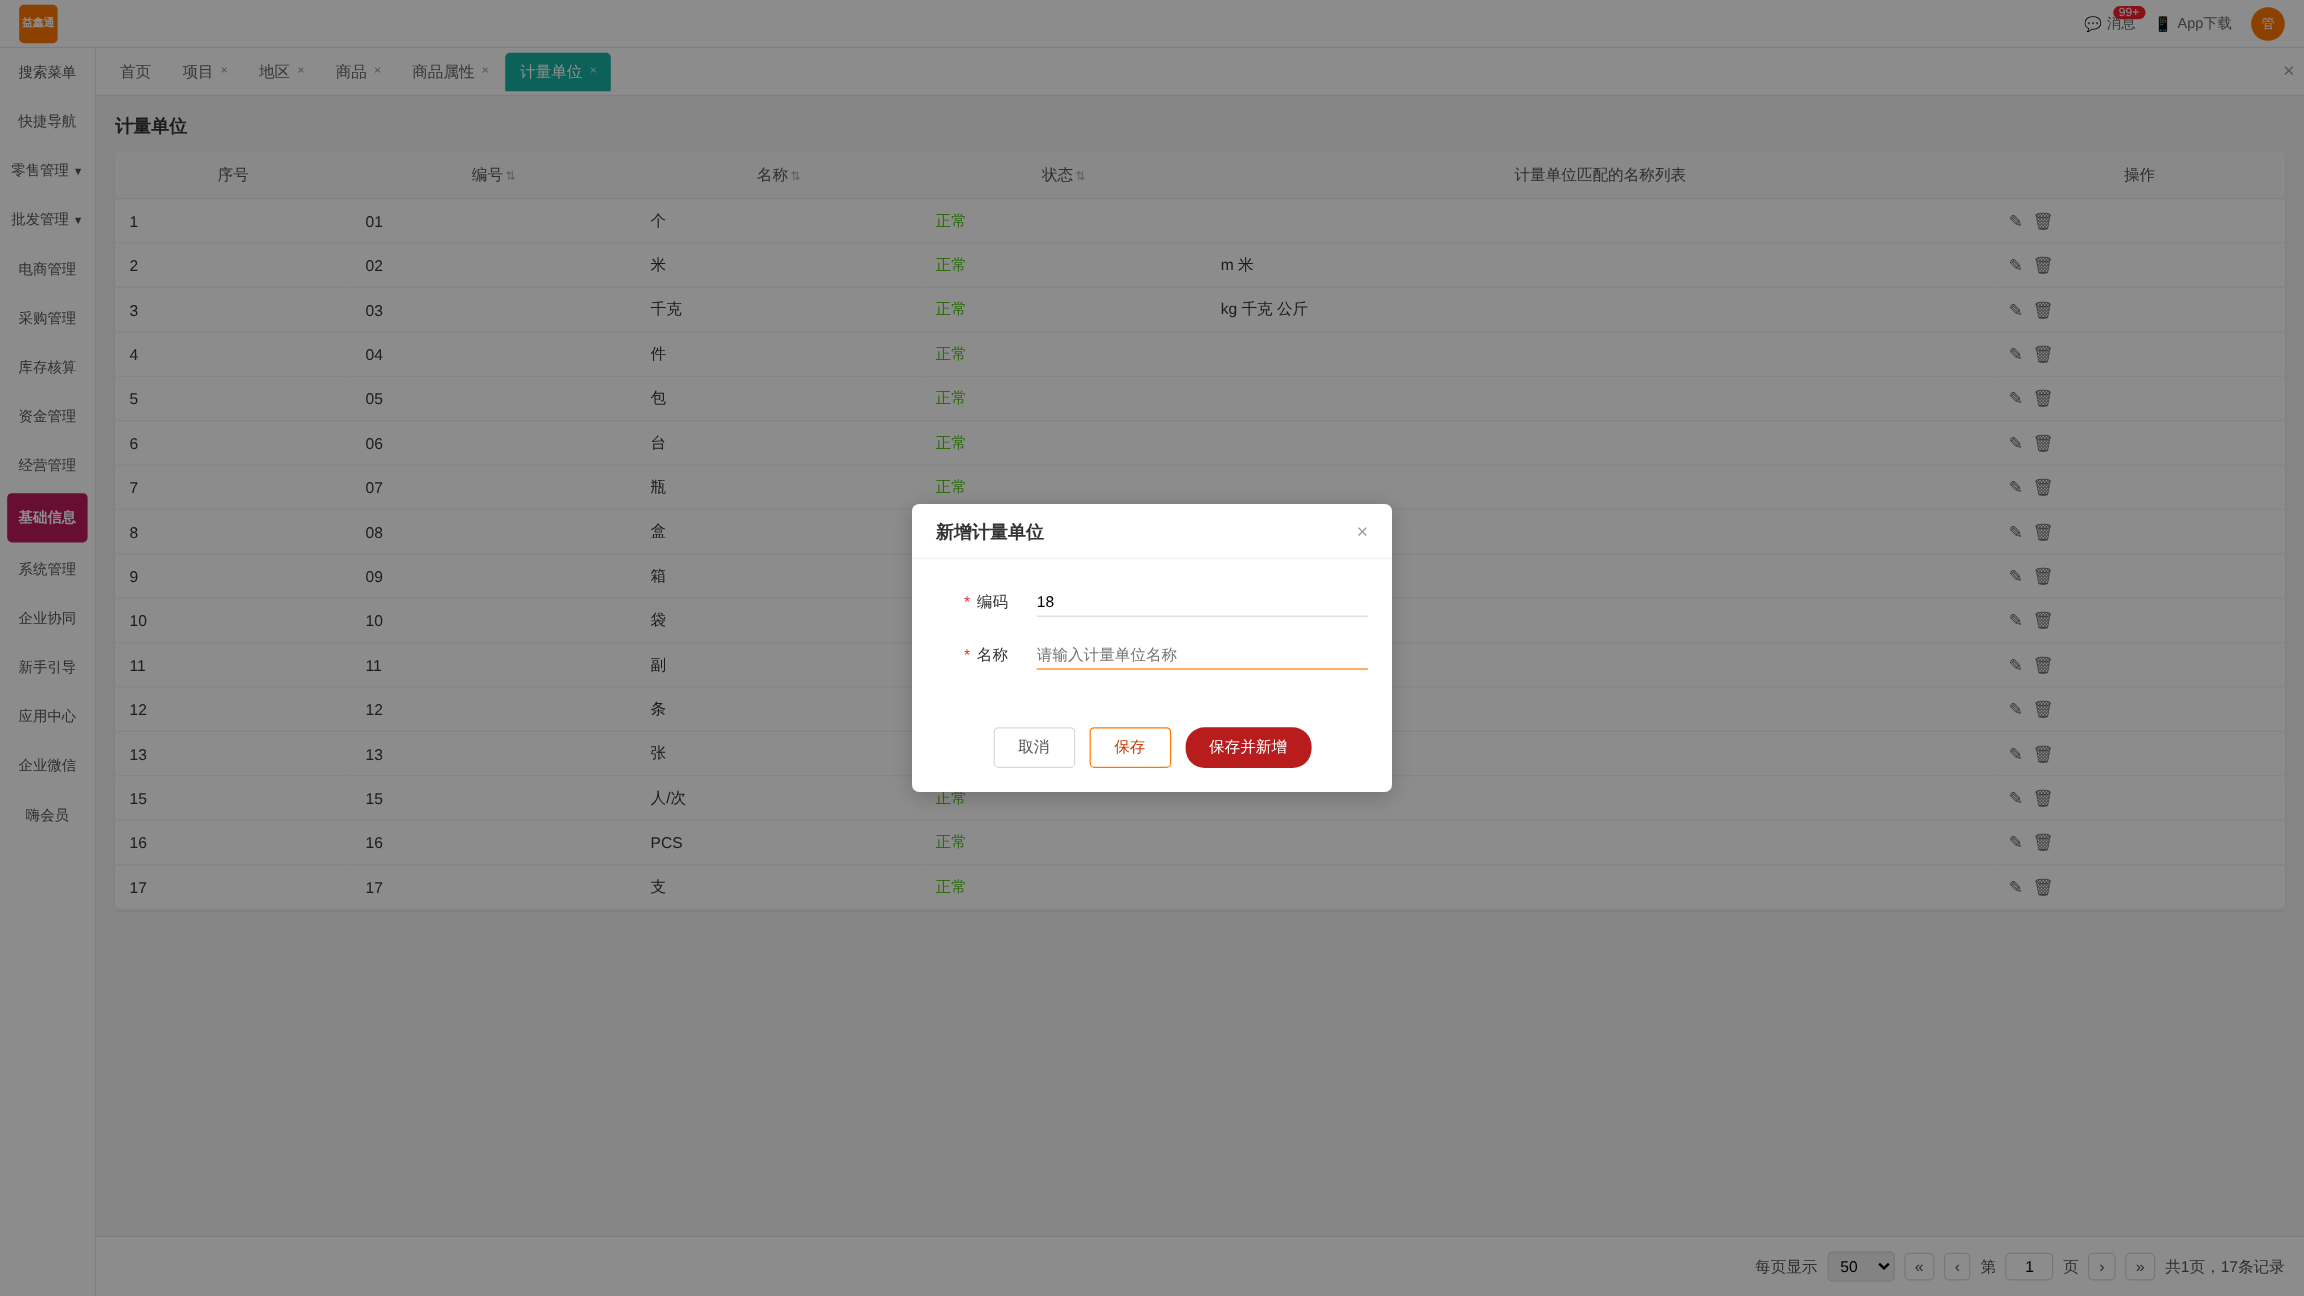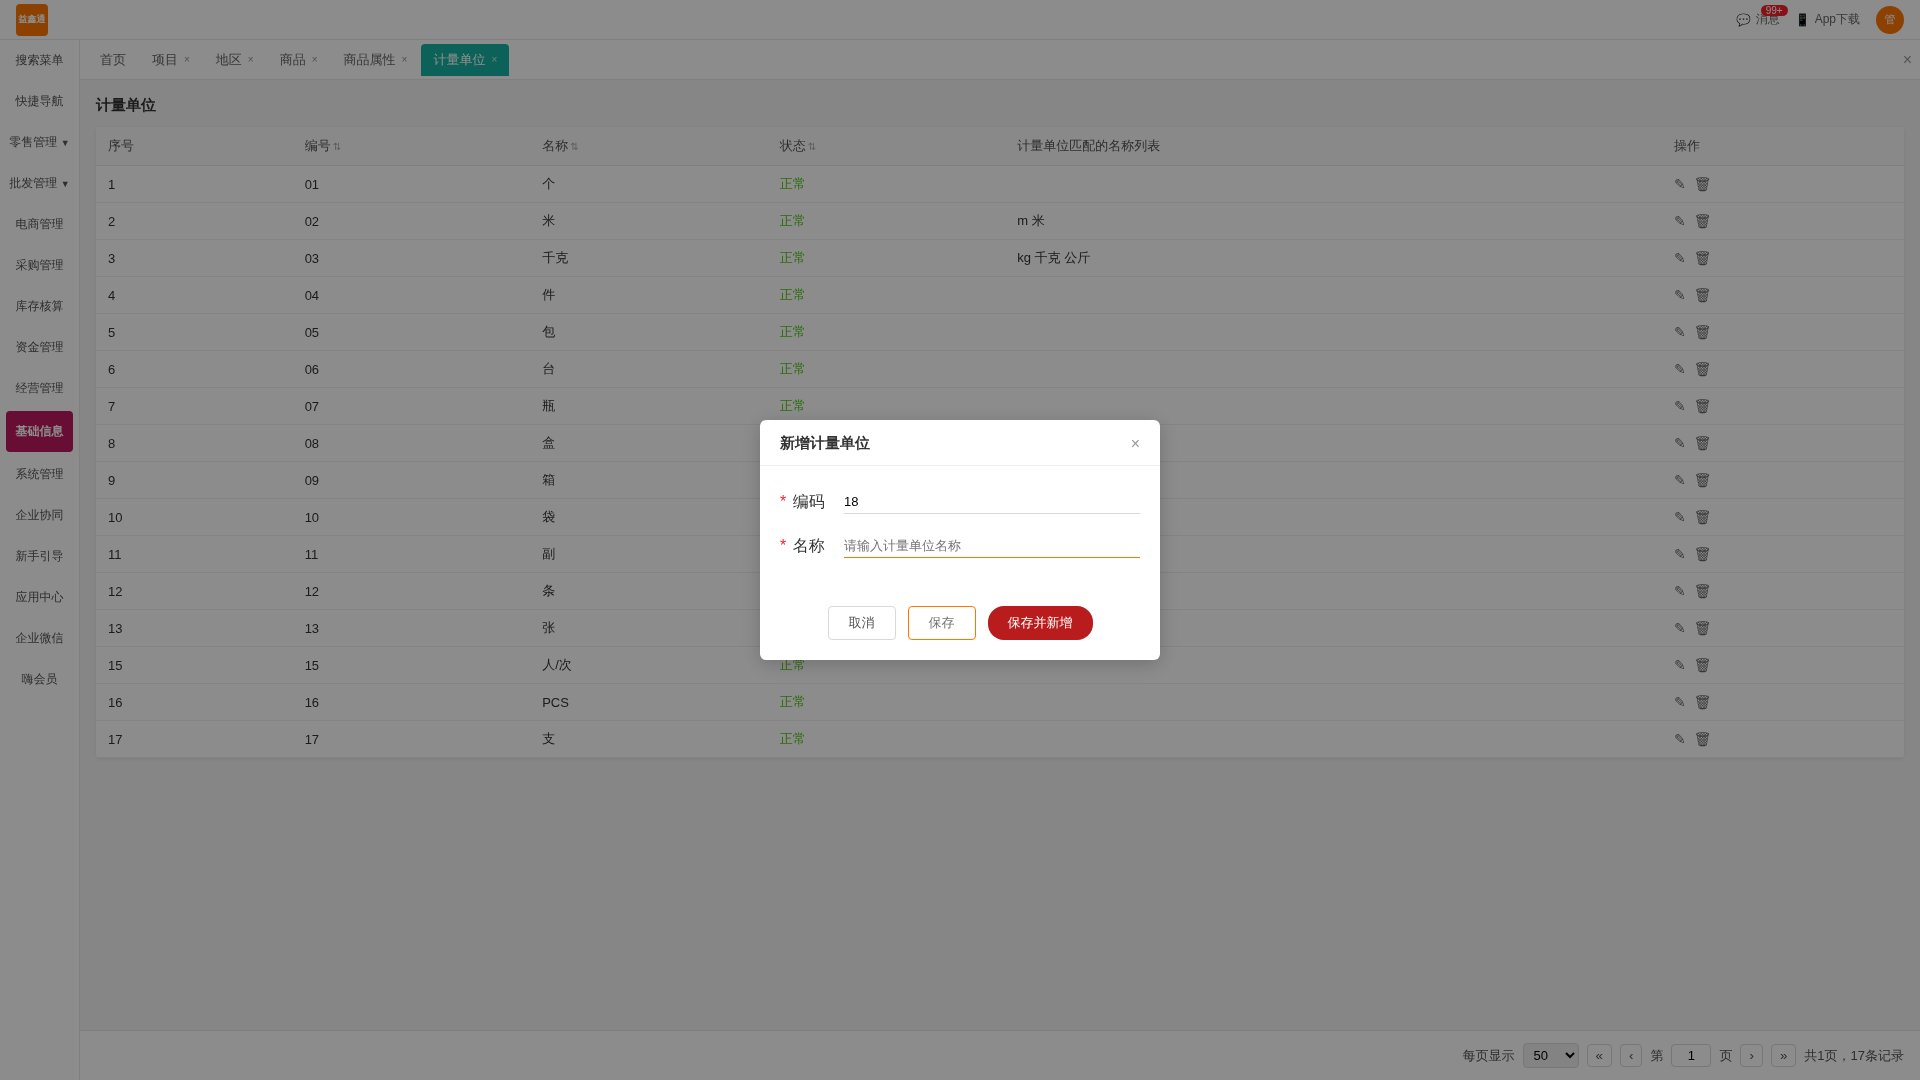--- a/index.html
+++ b/index.html
@@ -37,48 +37,48 @@
     
     .page-content { flex: 1; padding: 16px; background: #f5f5f5; overflow: auto; }
     .page-title { font-size: 15px; font-weight: bold; color: #333; margin-bottom: 12px; }
 
     
     .table-toolbar { display: flex; justify-content: flex-end; margin-bottom: 12px; }
     .btn-add { background: #ff7700; color: #fff; border: none; padding: 7px 14px; border-radius: 4px; cursor: pointer; font-size: 13px; }
 
     
     .data-table { width: 100%; background: #fff; border-collapse: collapse; border-radius: 4px; overflow: hidden; box-shadow: 0 1px 4px rgba(0,0,0,0.08); }
-    .data-table th { background: #f9f9f9; padding: 10px 12px; text-align: left; font-weight: 500; color: #555; font-size: 13px; border-bottom: 1px solid #e8e8e8; white-space: nowrap; }
+    .data-table th { background: #f9f9f9; padding: 10px 12px; text-align: center; font-weight: 500; color: #555; font-size: 13px; border-bottom: 1px solid #e8e8e8; white-space: nowrap; }
     .data-table td { padding: 9px 12px; border-bottom: 1px solid #f0f0f0; color: #333; font-size: 13px; }
     .sort-icon { color: #aaa; font-size: 10px; margin-left: 2px; }
     .status-normal { color: #52c41a; }
     .action-btns { display: flex; gap: 8px; }
     .action-btn { color: #666; cursor: pointer; font-size: 14px; }
 
     
     .pagination { display: flex; align-items: center; justify-content: flex-end; padding: 12px 16px; background: #fff; border-top: 1px solid #e8e8e8; gap: 8px; font-size: 13px; color: #555; }
     .page-size-select { border: 1px solid #d9d9d9; border-radius: 4px; padding: 3px 6px; font-size: 13px; cursor: pointer; }
     .page-btn { border: 1px solid #d9d9d9; background: #fff; padding: 3px 8px; border-radius: 4px; cursor: pointer; color: #555; }
     .page-input { border: 1px solid #d9d9d9; border-radius: 4px; padding: 3px 6px; width: 40px; text-align: center; font-size: 13px; }
 
     
     .modal-overlay { position: fixed; top: 0; left: 0; width: 100%; height: 100%; background: rgba(0,0,0,0.45); z-index: 1000; display: flex; align-items: center; justify-content: center; }
     .modal { background: #fff; border-radius: 6px; width: 400px; box-shadow: 0 4px 20px rgba(0,0,0,0.2); }
     .modal-header { display: flex; align-items: center; justify-content: space-between; padding: 14px 20px 12px; border-bottom: 1px solid #f0f0f0; }
     .modal-title { font-size: 15px; font-weight: bold; color: #333; }
     .modal-close { cursor: pointer; font-size: 16px; color: #999; border: none; background: none; }
     .modal-body { padding: 24px 20px 16px; }
     .form-row { display: flex; align-items: center; margin-bottom: 20px; }
-    .form-label { width: 60px; text-align: left; margin-right: 4px; font-size: 16px; color: #333; }
+    .form-label { width: 60px; text-align: right; margin-right: 24px; font-size: 13px; color: #333; }
     .required-star { color: #f5222d; margin-right: 2px; }
     .form-input { flex: 1; border: none; border-bottom: 1px solid #d9d9d9; padding: 4px 0; font-size: 13px; outline: none; }
     .form-input.highlighted { border-bottom-color: #ff7700; }
     .modal-footer { display: flex; justify-content: center; gap: 12px; padding: 12px 20px 20px; }
     .btn-cancel { border: 1px solid #d9d9d9; background: #fff; padding: 7px 20px; border-radius: 4px; cursor: pointer; font-size: 13px; color: #555; }
-    .btn-save { border: 1px solid #ff7700; background: #fff; color: #737373; padding: 7px 20px; border-radius: 4px; cursor: pointer; font-size: 13px; }
+    .btn-save { border: 1px solid #ff7700; background: #fff; color: #c2410c; padding: 7px 20px; border-radius: 4px; cursor: pointer; font-size: 13px; }
     .btn-save-new { background: #b91c1c; color: #fff; border: none; padding: 7px 20px; border-radius: 16px; cursor: pointer; font-size: 13px; }
   </style>
 </head>
 <body>
 
 <div class="top-bar">
   <div class="top-bar-left">
     <div class="logo-area">
       <div class="logo-icon">
         <span style="font-size:9px;">益鑫通</span>

